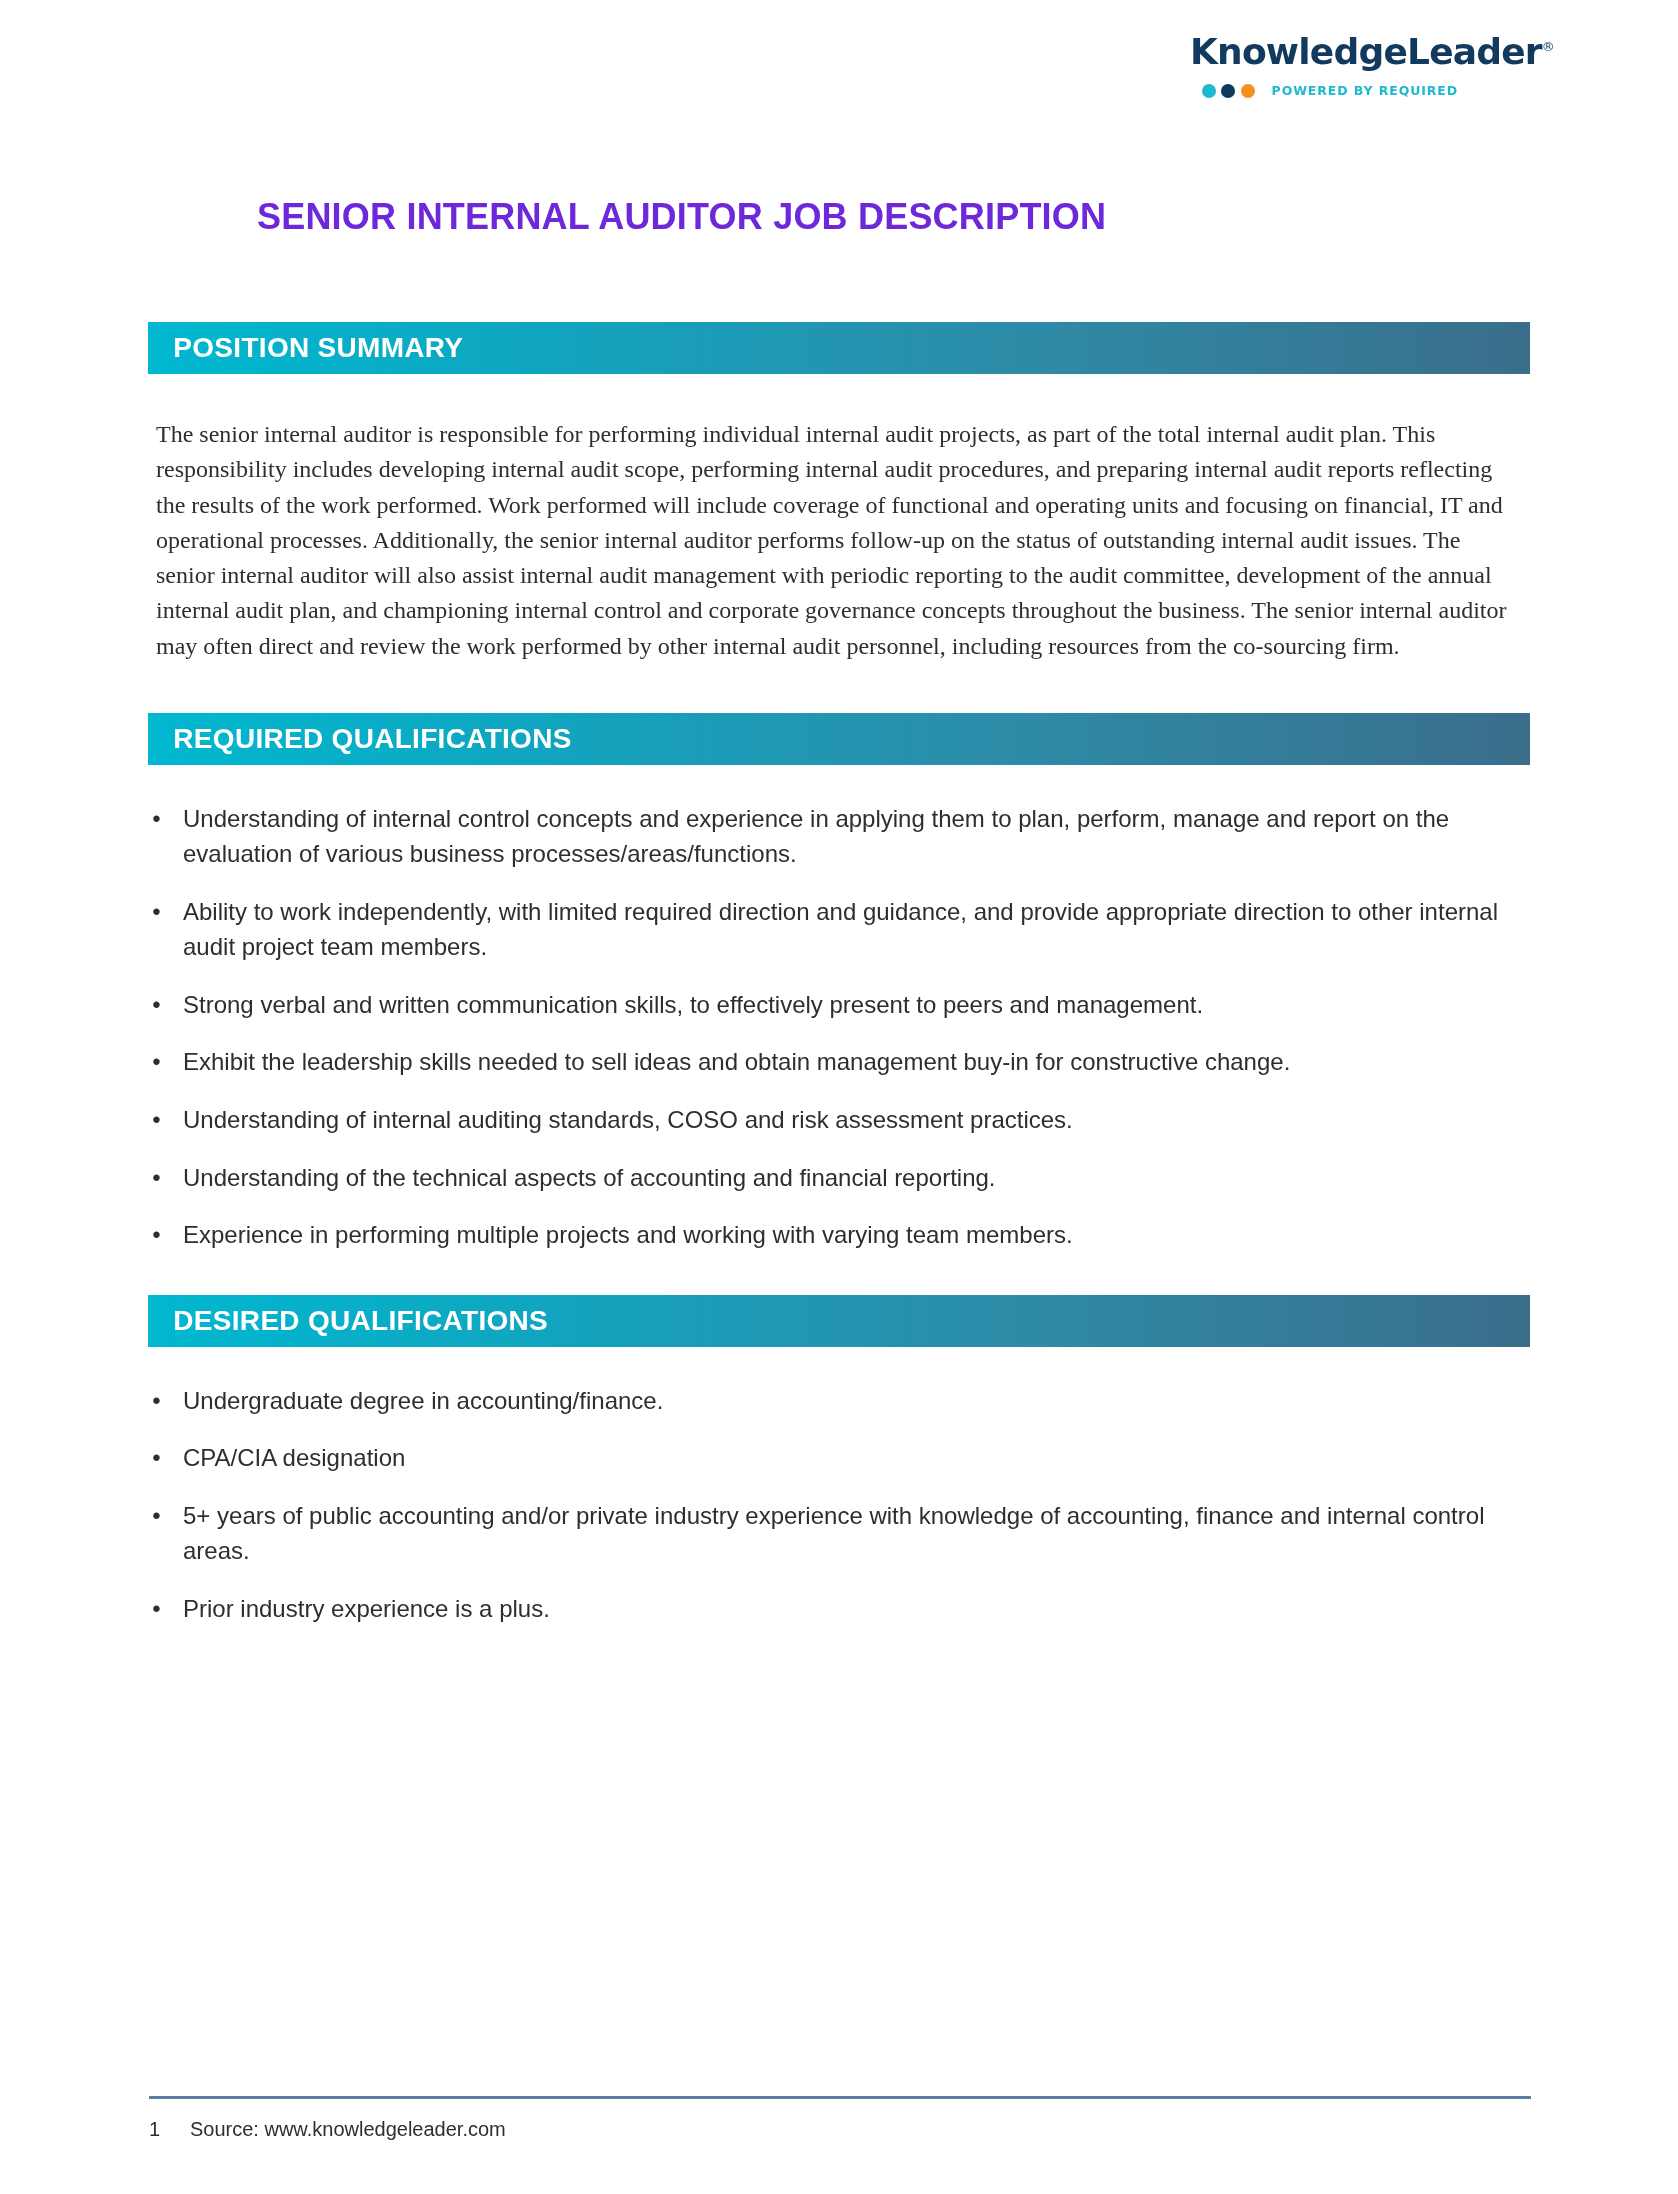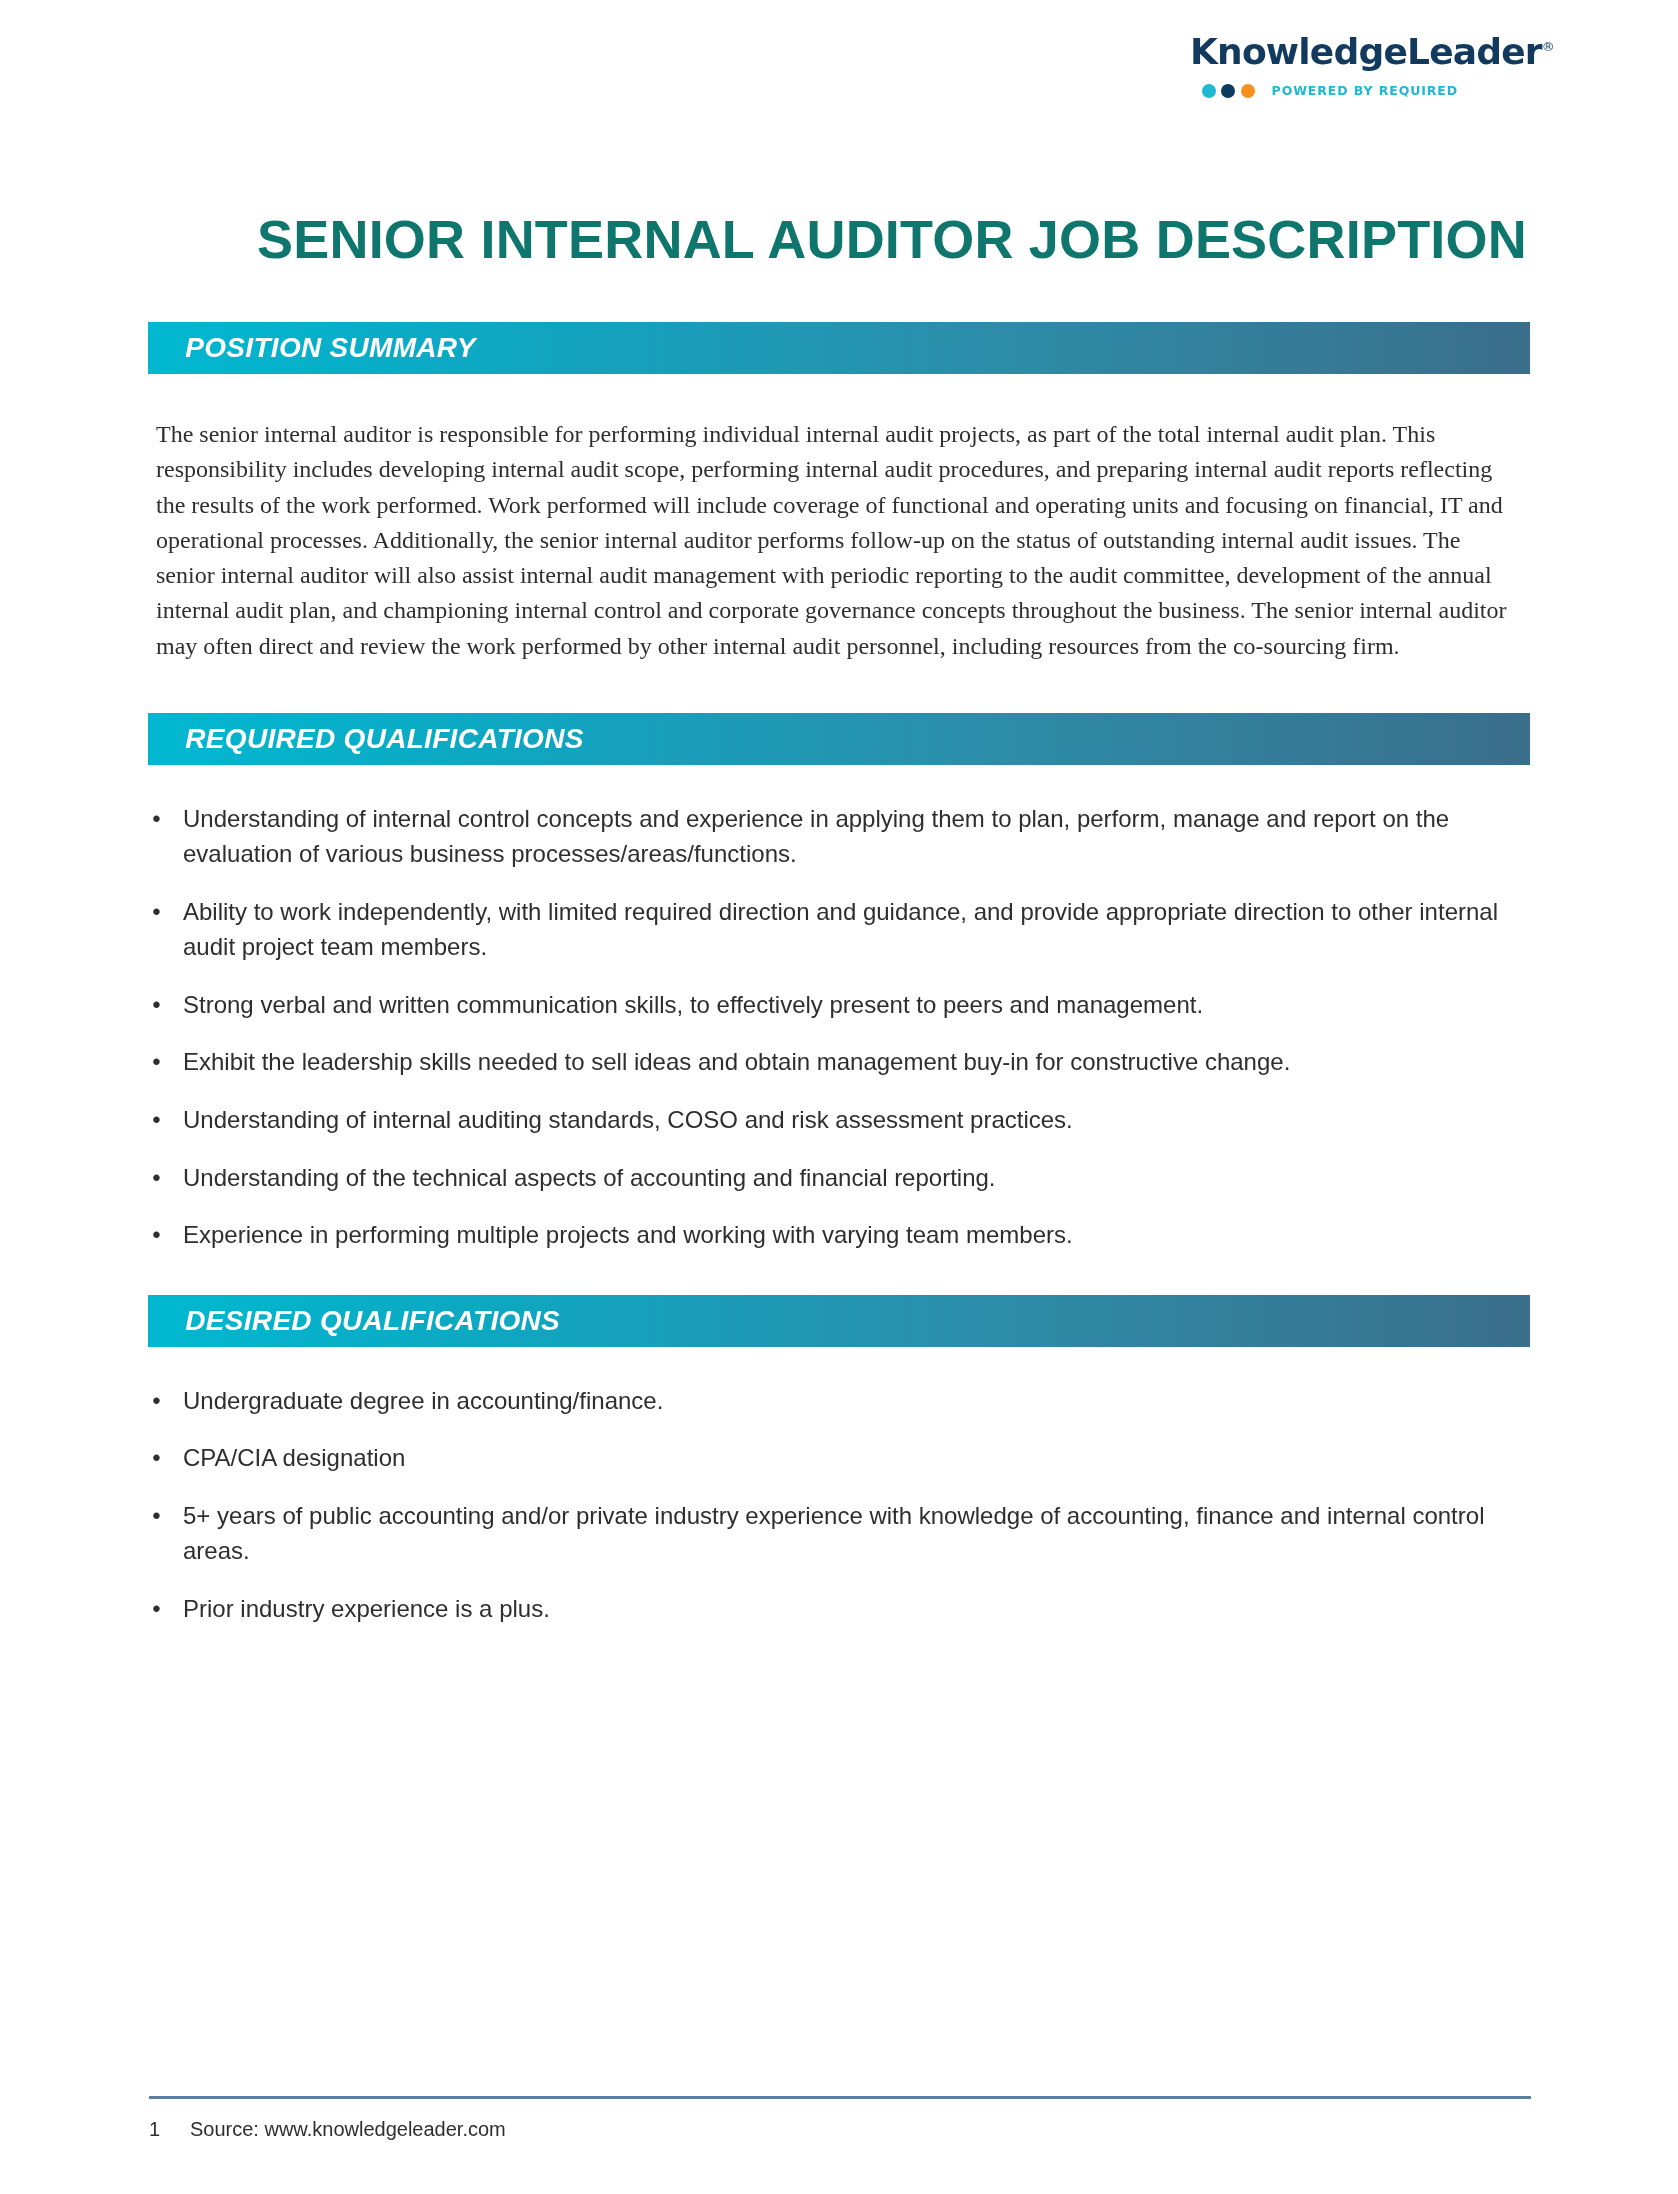--- a/index.html
+++ b/index.html
@@ -73,23 +73,23 @@
     letter-spacing: 0.9px;
     color: #1FB8D1;
     white-space: nowrap;
   }
 
   
   .doc-title {
     position: absolute;
     left: 257px;
     top: 172px;
-    font-size: 54px;
-    font-weight: bold;
-    color: #0f766e;
+    font-size: 36px;
+    font-weight: bold;
+    color: #6d28d9;
     letter-spacing: 0.2px;
     white-space: nowrap;
   }
 
   
   .content {
     position: absolute;
     left: 149px;
     top: 322px;
     width: 1382px;
@@ -101,27 +101,26 @@
     height: 52px;
     background: linear-gradient(to right, #00B8D0 0%, #10A5C0 28%, #2D8CA8 62%, #3A6E8B 100%);
     display: flex;
     align-items: center;
     box-sizing: border-box;
     padding-left: 25px;
     margin-left: -0.7px;
     width: 1382px;
   }
   .section-bar h2 {
-    margin: 12px;
+    margin: 0;
     font-size: 28px;
     font-weight: bold;
     color: #ffffff;
     letter-spacing: 0.3px;
     line-height: 1;
-    font-style: italic;
   }
 
   
   .body-text {
     font-size: 24px;
     line-height: 1.47;
     color: #2E2E2E;
     margin: 7px;
     max-width: 1356px;
     font-family: Liberation Serif, serif;

